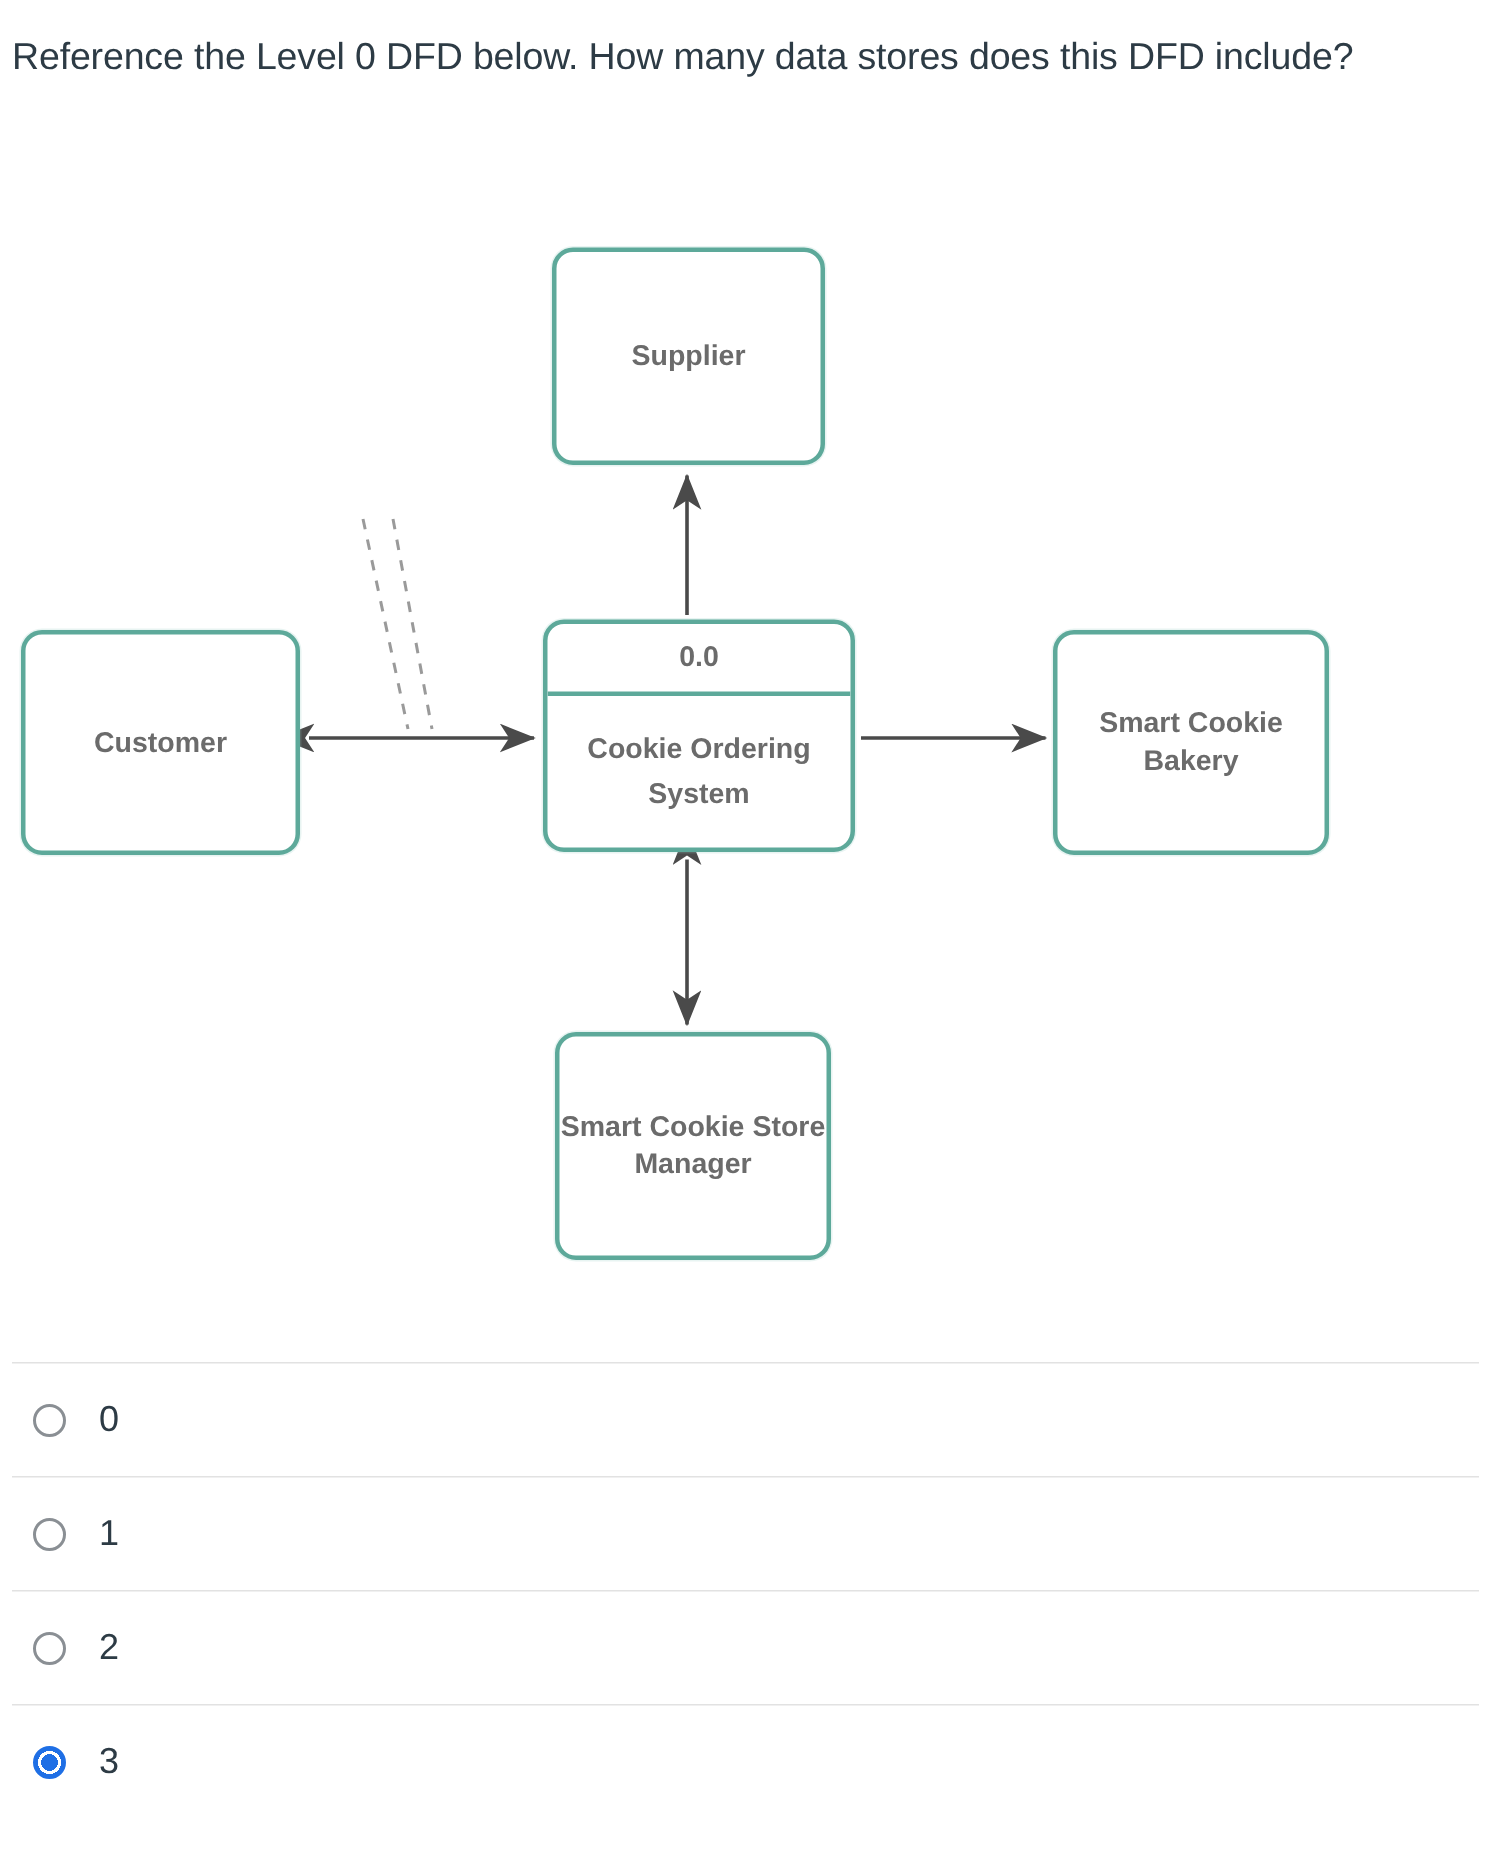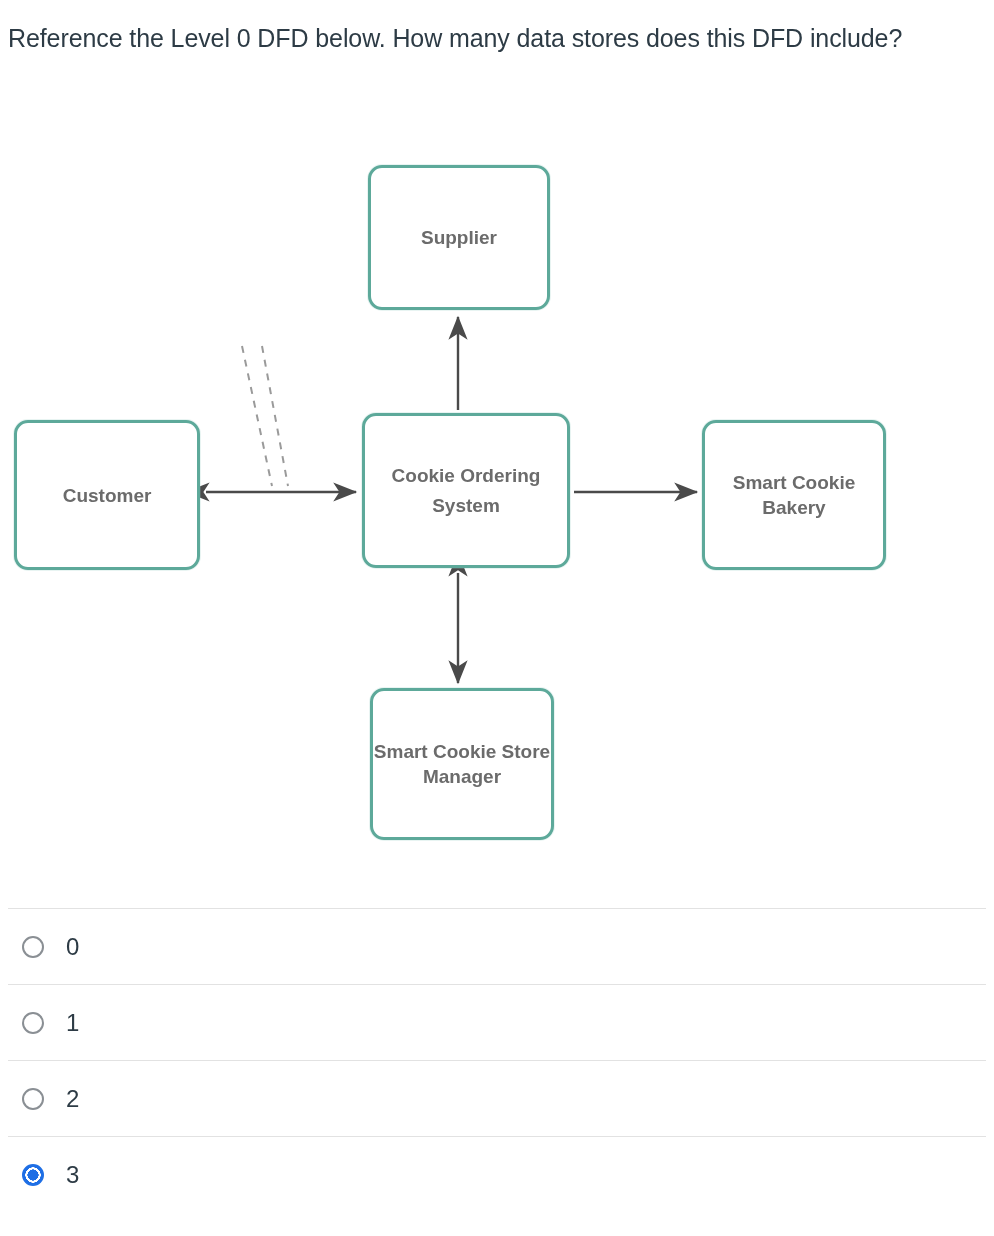--- a/index.html
+++ b/index.html
@@ -205,20 +205,21 @@
 
   <div class="dfd-node" id="node-manager">
     <span>Smart Cookie Store Manager</span>
   </div>
 
   <div class="dfd-node" id="node-bakery">
     <span>Smart Cookie Bakery</span>
   </div>
 
   <div class="dfd-node" id="node-process">
+    <div id="process-number">0.0</div>
     <div id="process-name">Cookie Ordering System</div>
   </div>
 
 </div>
 
 <div id="answer-options">
 
   <div class="option-row">
     <span class="option-radio"></span>
     <span class="option-label">0</span>

